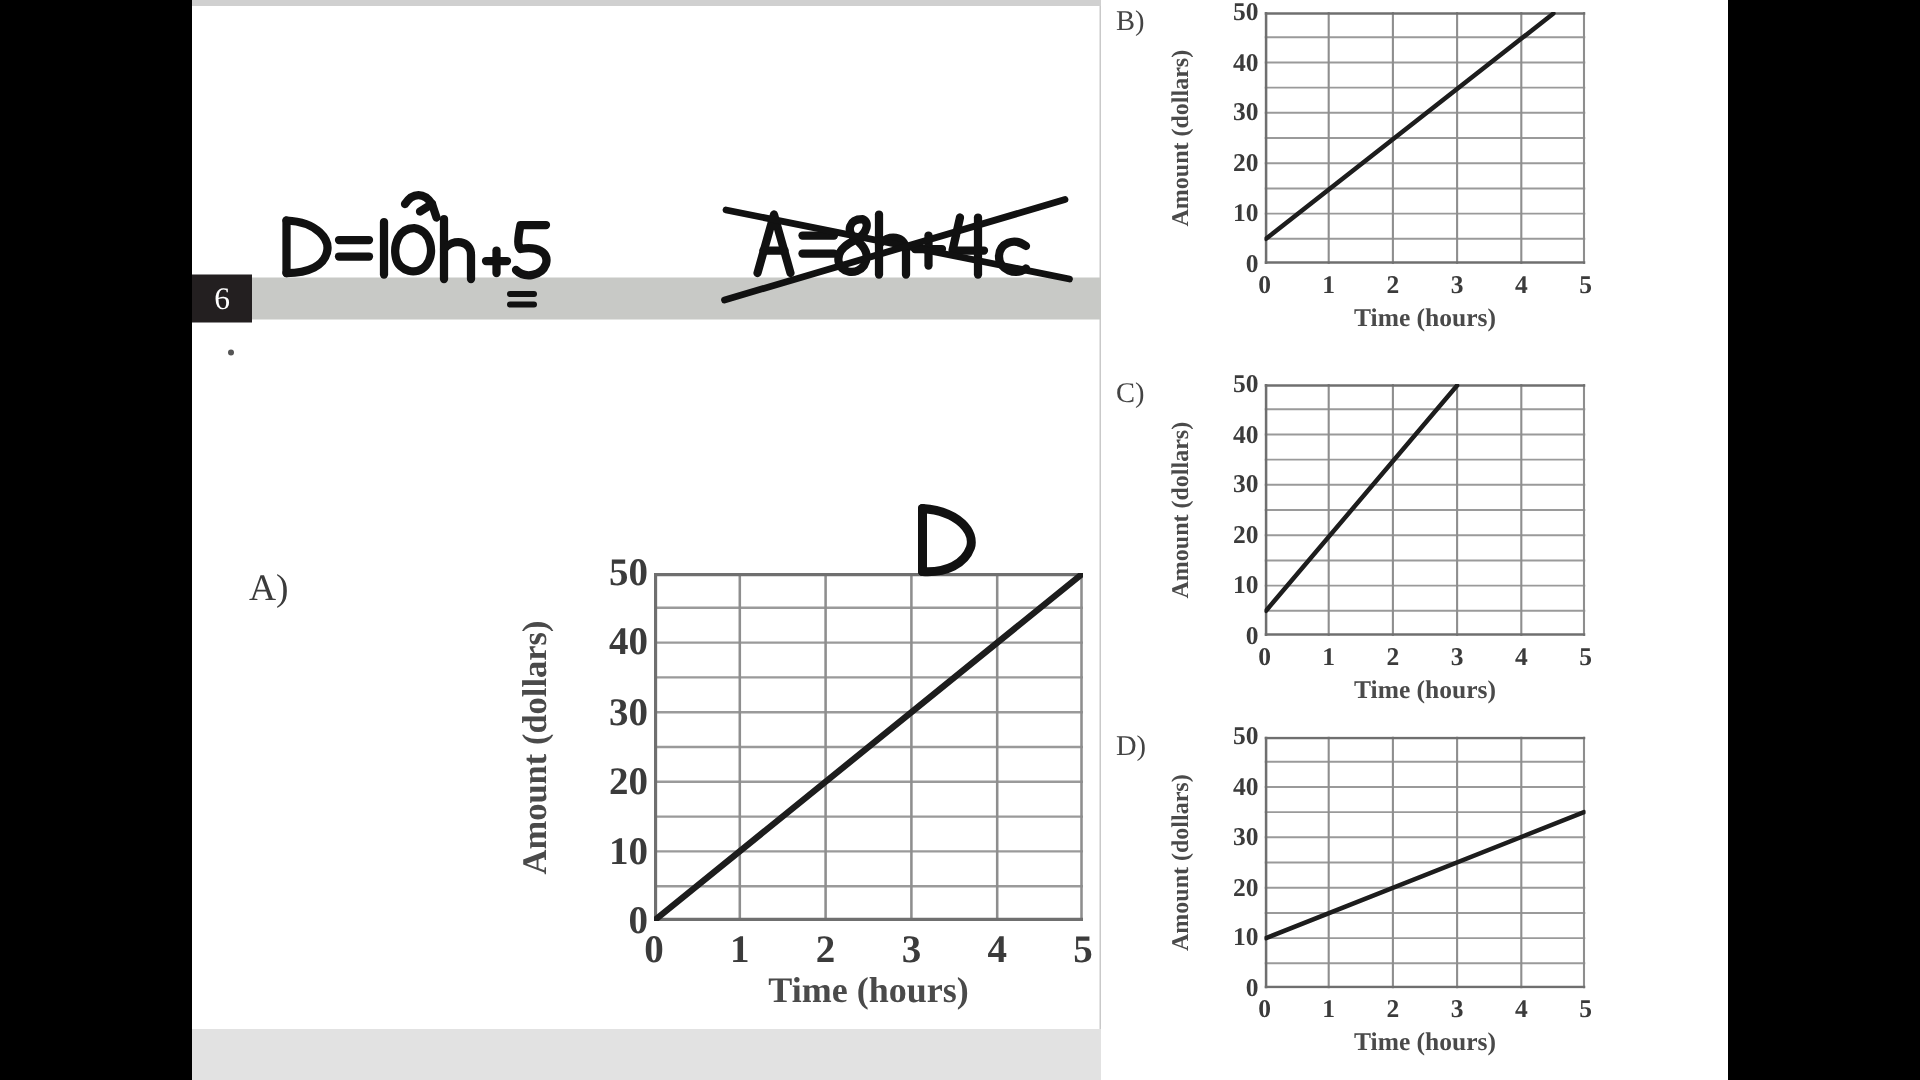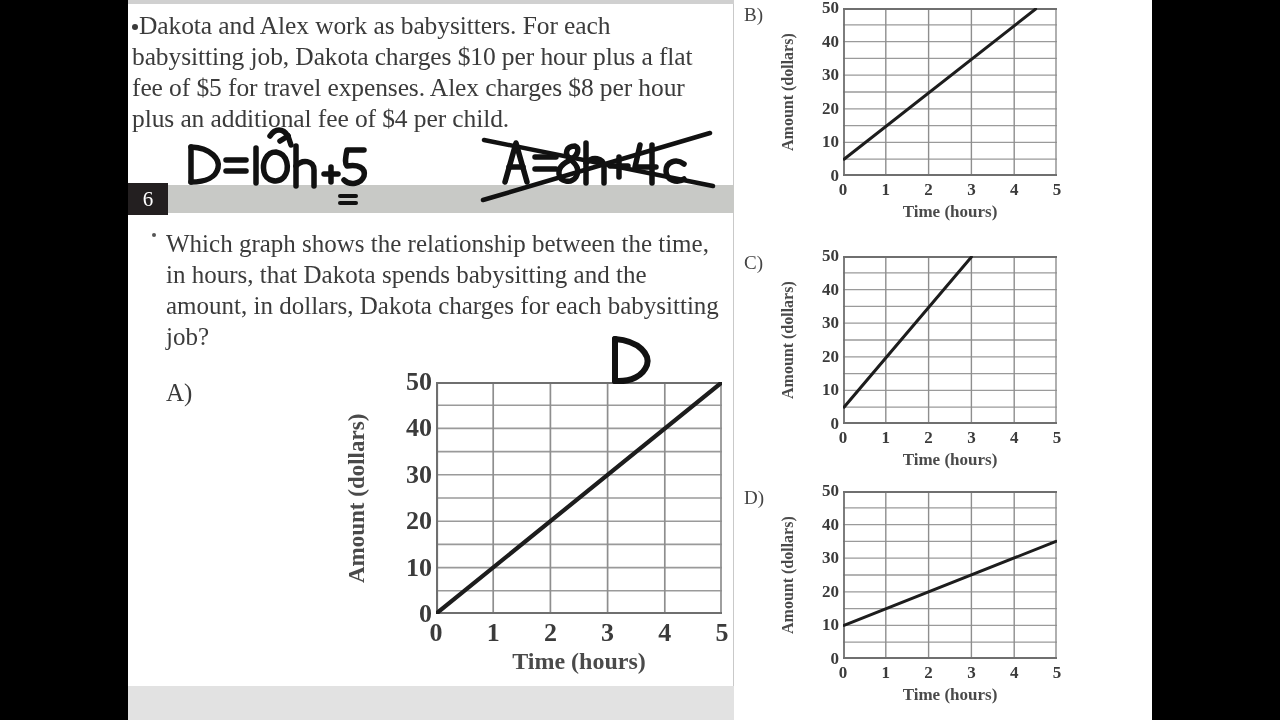--- a/index.html
+++ b/index.html
@@ -94,29 +94,27 @@
 <div class="stage">
 
   <div class="margin-left"></div>
   <div class="margin-right"></div>
 
   <div class="canvas">
 
     <div class="text-panel">
       <div class="panel-topline"></div>
 
-      <div class="stem"><span class="leadmark"></span><span>Dakota and Alex work as babysitters. For each babysitting job, Dakota charges $10 per hour plus a flat fee of $5 for travel expenses. Alex charges $8 per hour plus an additional fee of $4 per child.</span></div>
 
       <div class="qbar"></div>
       <div class="qbadge">
         <span>6</span>
       </div>
 
       <div class="qdot"></div>
-      <div class="qtext">Which graph shows the relationship between the time, in hours, that Dakota spends babysitting and the amount, in dollars, Dakota charges for each babysitting job?</div>
 
       <div class="choiceA-label">A)</div>
 
       <div class="graphA-wrap">
         <div class="graph">
           <div class="ylab" style="left:4px;top:14px;height:232px;font-size:23px;">Amount (dollars)</div>
           <div class="ytickbox" style="left:34px;top:14px;width:58px;height:232px;">
             <div class="ytick" style="top:0%;font-size:26px;">50</div>
             <div class="ytick" style="top:20%;font-size:26px;">40</div>
             <div class="ytick" style="top:40%;font-size:26px;">30</div>

